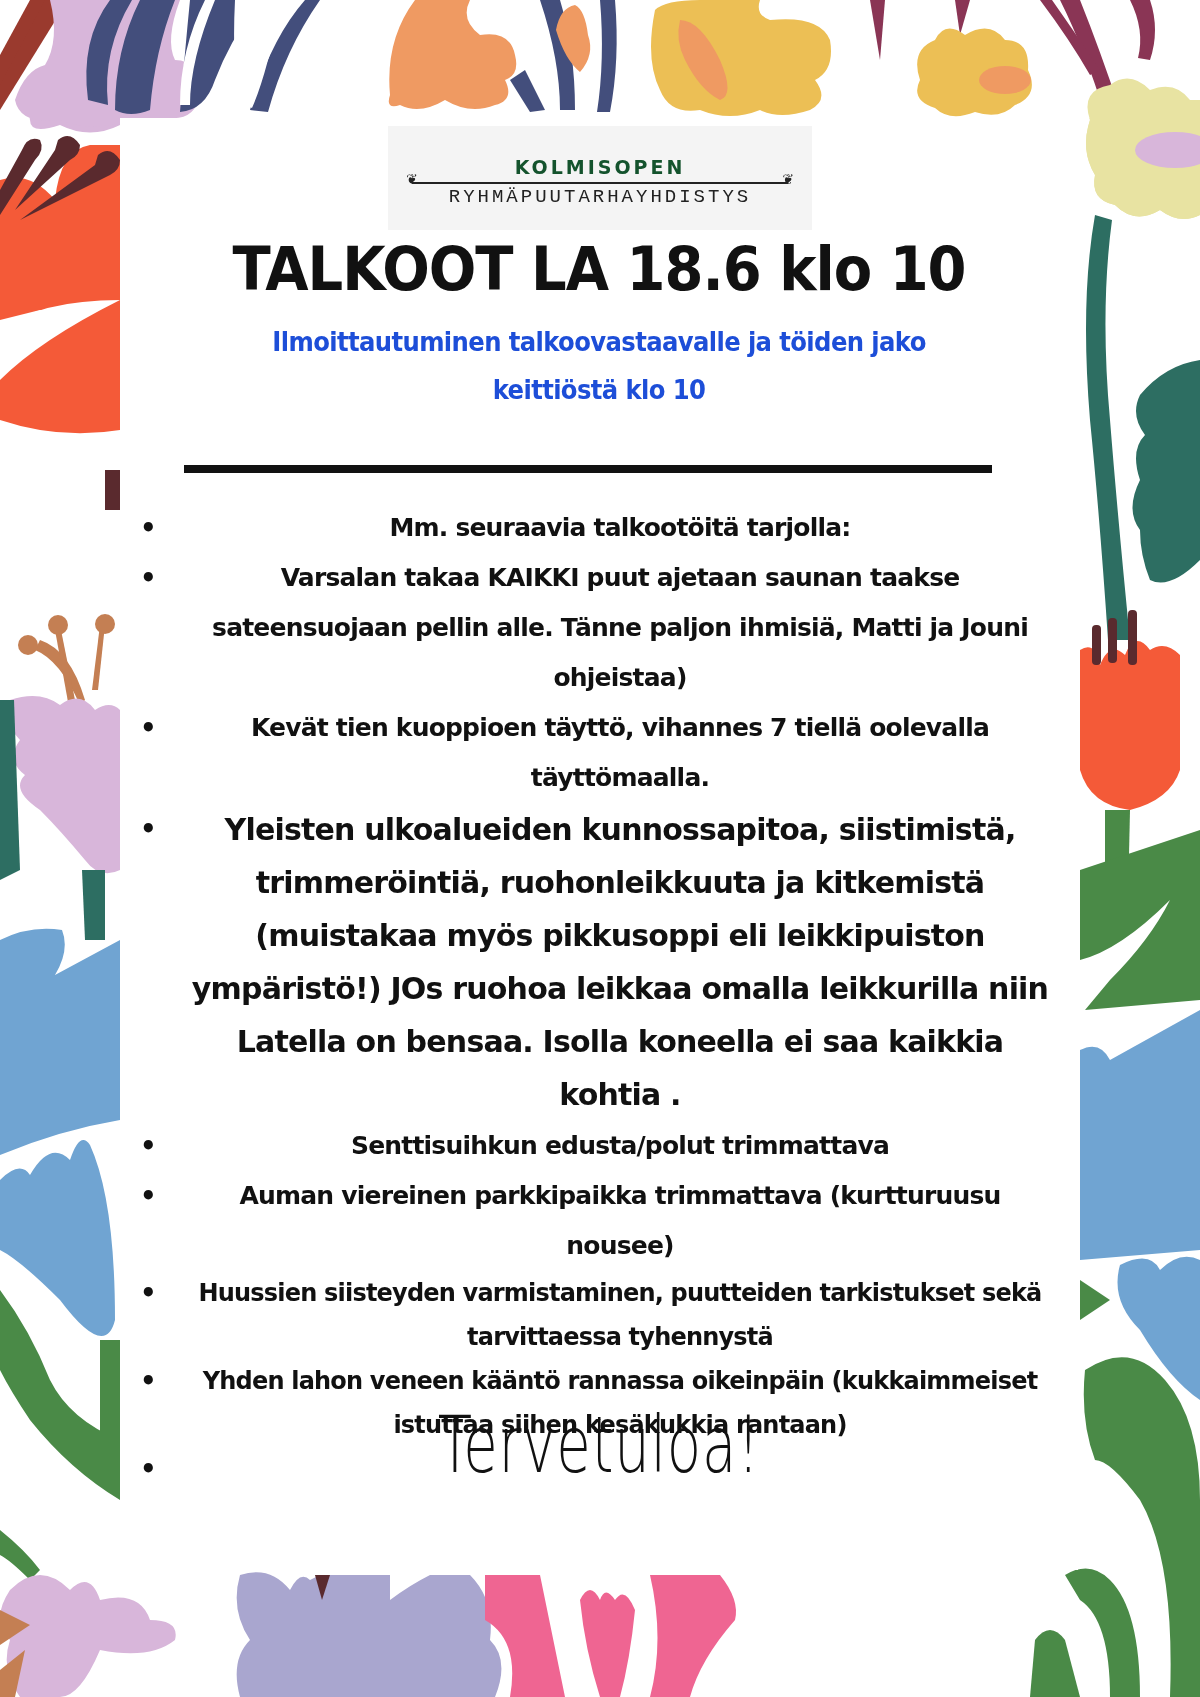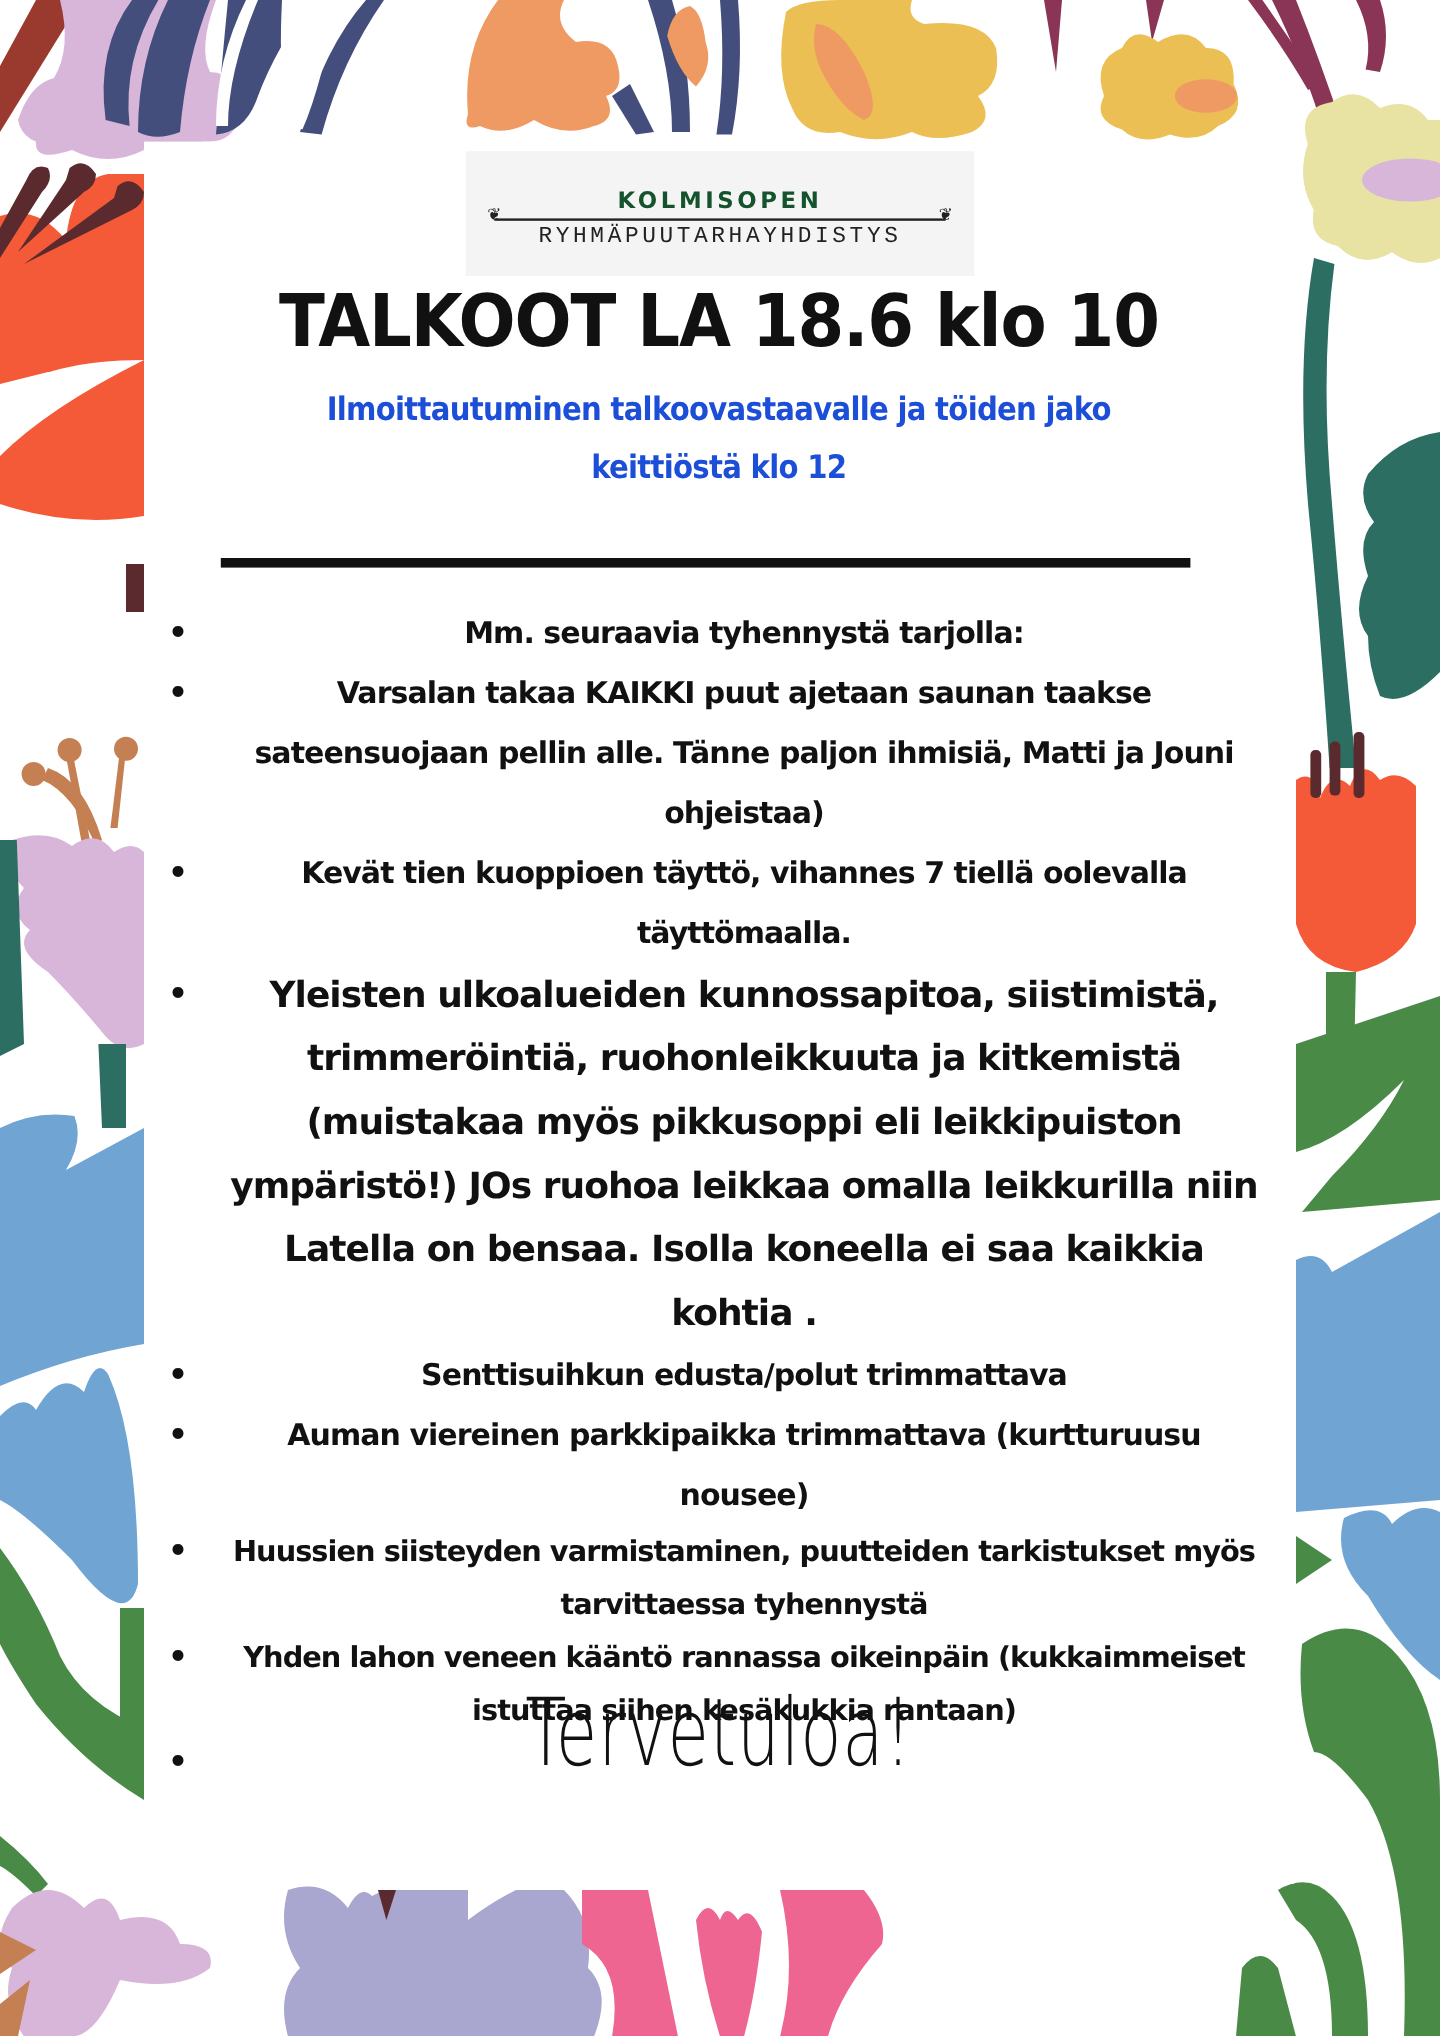--- a/index.html
+++ b/index.html
@@ -197,29 +197,29 @@
   <span class="logo-heart-l">❦</span>
   <div class="logo-rule"></div>
   <span class="logo-heart-r">❦</span>
   <div class="logo-line2">RYHMÄPUUTARHAYHDISTYS</div>
 </div>
 
 <div class="title">TALKOOT LA 18.6 klo 10</div>
 
 <div class="intro">
   <div>Ilmoittautuminen talkoovastaavalle ja töiden jako</div>
-  <div>keittiöstä klo 12</div>
+  <div>keittiöstä klo 10</div>
 </div>
 
 <div class="divider"></div>
 
 <ul class="tasks">
   <li class="task t-sm">
     <span class="bullet">•</span>
-    <span class="txt">Mm. seuraavia tyhennystä tarjolla:</span>
+    <span class="txt">Mm. seuraavia talkootöitä tarjolla:</span>
   </li>
   <li class="task t-sm">
     <span class="bullet">•</span>
     <span class="txt">Varsalan takaa KAIKKI puut ajetaan saunan taakse sateensuojaan pellin alle. Tänne paljon ihmisiä, Matti ja Jouni ohjeistaa)</span>
   </li>
   <li class="task t-sm">
     <span class="bullet">•</span>
     <span class="txt">Kevät tien kuoppioen täyttö, vihannes 7 tiellä oolevalla täyttömaalla.</span>
   </li>
   <li class="task t-lg">
@@ -229,21 +229,21 @@
   <li class="task t-sm">
     <span class="bullet">•</span>
     <span class="txt">Senttisuihkun edusta/polut trimmattava</span>
   </li>
   <li class="task t-sm">
     <span class="bullet">•</span>
     <span class="txt">Auman viereinen parkkipaikka trimmattava (kurtturuusu nousee)</span>
   </li>
   <li class="task t-xs">
     <span class="bullet">•</span>
-    <span class="txt">Huussien siisteyden varmistaminen, puutteiden tarkistukset myös tarvittaessa tyhennystä</span>
+    <span class="txt">Huussien siisteyden varmistaminen, puutteiden tarkistukset sekä tarvittaessa tyhennystä</span>
   </li>
   <li class="task t-xs">
     <span class="bullet">•</span>
     <span class="txt">Yhden lahon veneen kääntö rannassa oikeinpäin (kukkaimmeiset istuttaa siihen kesäkukkia rantaan)</span>
   </li>
   <li class="task t-xs" style="height:44px">
     <span class="bullet">•</span>
     <span class="txt"></span>
   </li>
 </ul>

